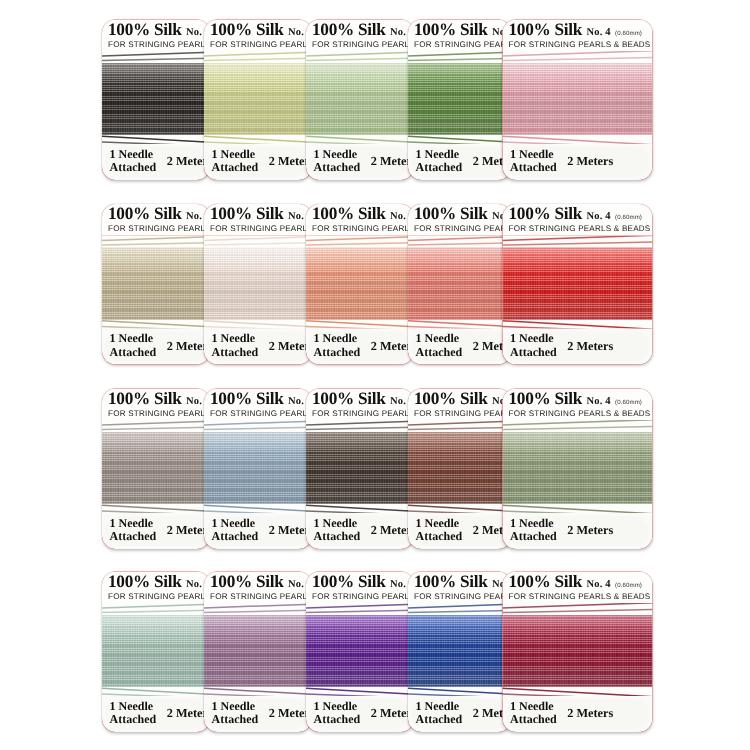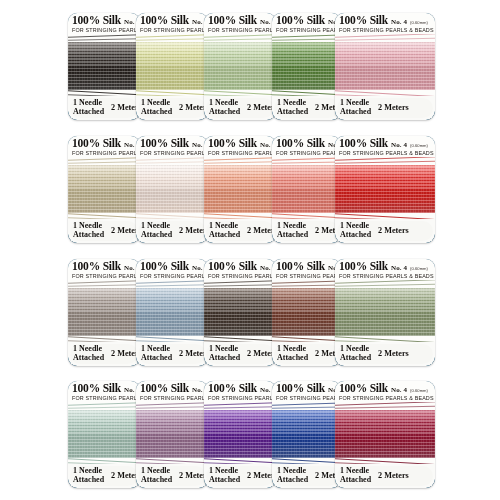--- a/index.html
+++ b/index.html
@@ -11,21 +11,21 @@
     position:relative;
   }
   #stage{position:absolute;left:0;top:0;width:500px;height:500px;background:#fff;}
 
   
   .card{
     position:absolute;
     top:0;
     width:104px;
     height:107px;
-    background:#0c4a6e;
+    background:#ef4444;
     border-radius:9px;
     box-shadow:0 1px 2px rgba(0,0,0,0.20), 0 0 0 0.5px rgba(0,0,0,0.06);
     overflow:hidden;
   }
 
   
   .hdr{
     position:absolute;left:0;top:0;width:100%;height:21px;
     background:#fdfdfb;
     z-index:6;

